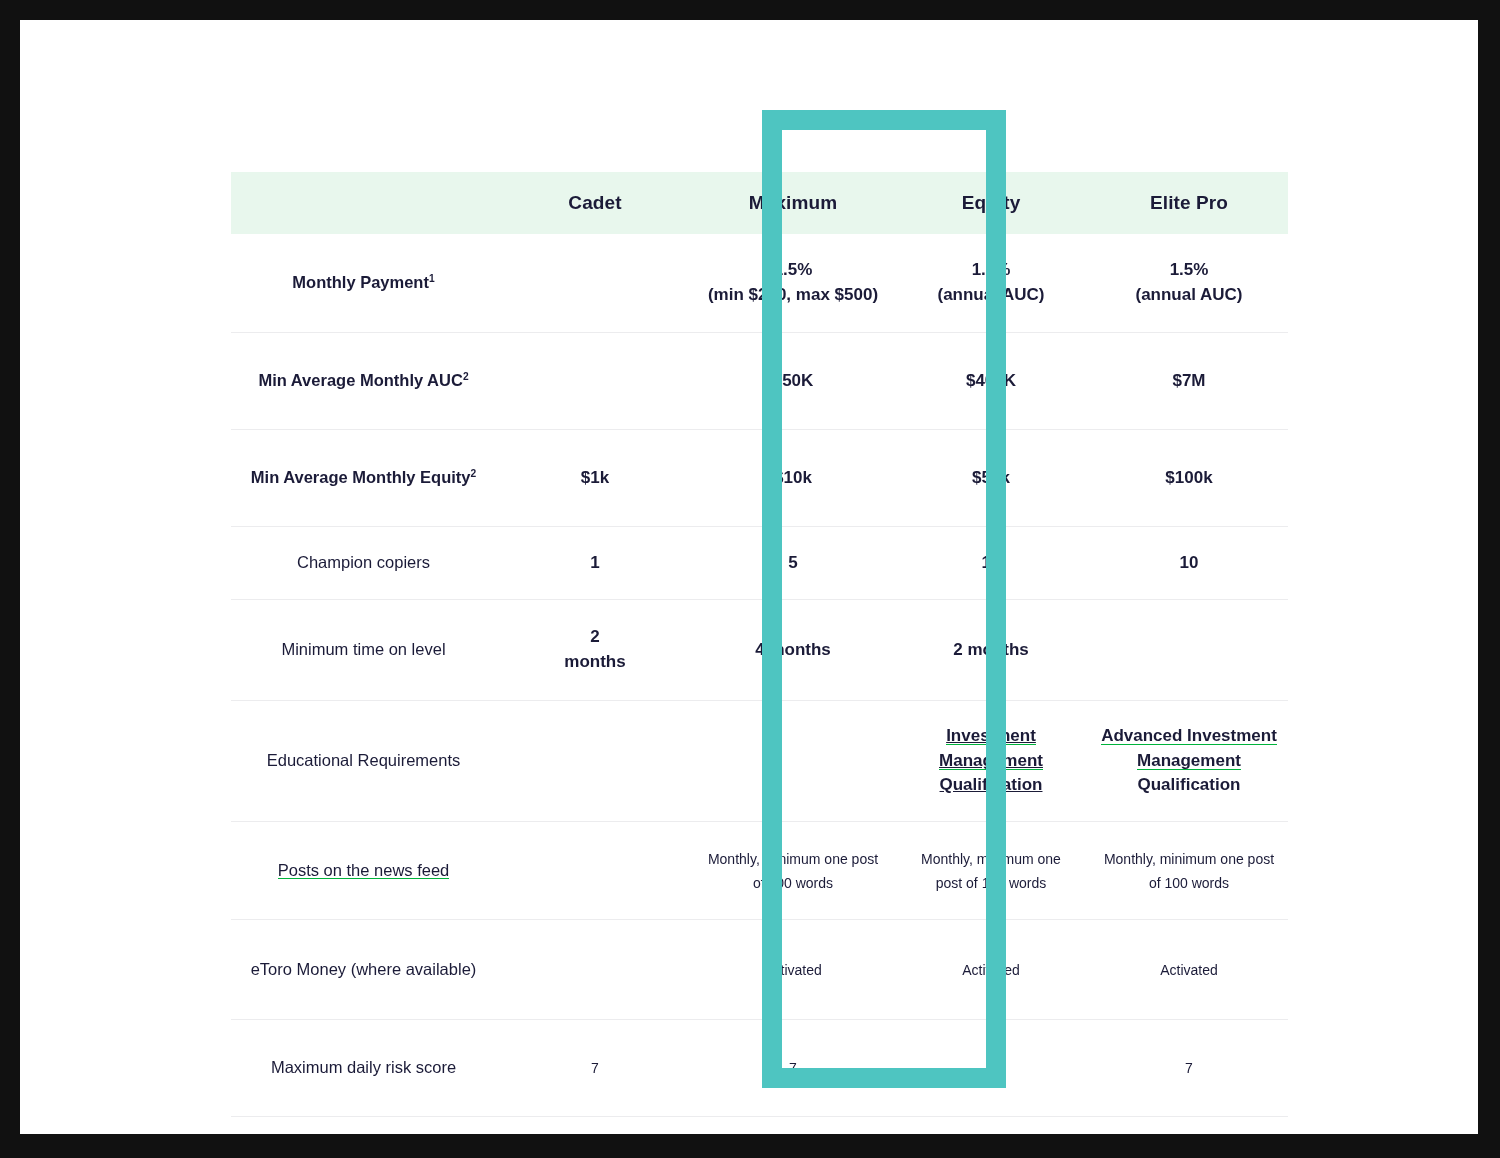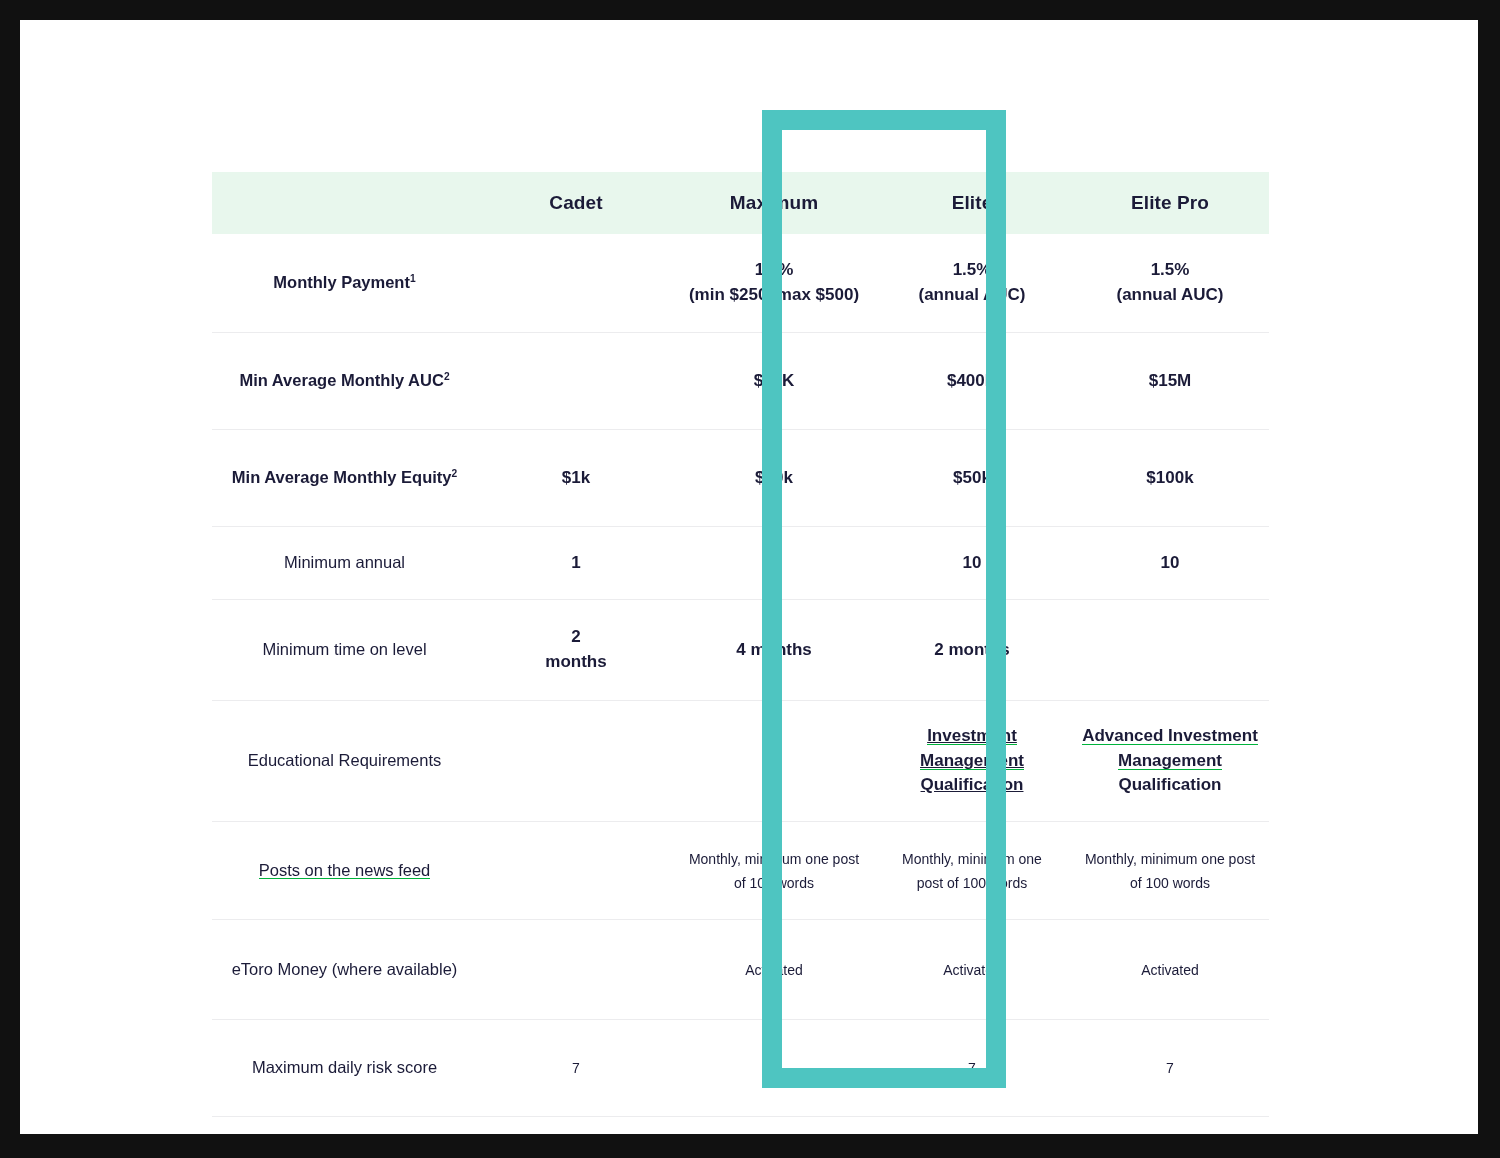--- a/index.html
+++ b/index.html
@@ -20,21 +20,21 @@
     left: 20px;
     top: 20px;
     width: 1458px;
     height: 1114px;
     background: #ffffff;
   }
 
   
   #comparison-table {
     position: absolute;
-    left: 192px;   
+    left: 211px;   
     top: 152px;    
     width: 1057px;
     border-collapse: collapse;
     table-layout: fixed;
   }
 
   #comparison-table col.col-feature { width: 265px; }
   #comparison-table col.col-plan    { width: 198px; }
 
   
@@ -127,48 +127,48 @@
       <col class="col-plan">
       <col class="col-plan">
       <col class="col-plan">
       <col class="col-plan">
     </colgroup>
     <thead>
       <tr class="thead-row">
         <th class="feature-head"></th>
         <th>Cadet</th>
         <th>Maximum</th>
-        <th>Elite</th>
+        <th>Equity</th>
         <th>Elite Pro</th>
       </tr>
     </thead>
     <tbody id="table-body">
         <tr class="r-pay">
           <td class="feature-cell b"><a class="glink bold" href="#">Monthly Payment</a><sup>1</sup></td>
           <td></td>
           <td><span class="val-bold">1.5%<br>(min $250, max $500)</span></td>
           <td><span class="val-bold">1.5%<br>(annual AUC)</span></td>
           <td><span class="val-bold">1.5%<br>(annual AUC)</span></td>
         </tr>
         <tr class="r-auc">
           <td class="feature-cell b"><span>Min Average Monthly AUC</span><sup>2</sup></td>
           <td></td>
           <td><span class="val-bold">$50K</span></td>
           <td><span class="val-bold">$400K</span></td>
-          <td><span class="val-bold">$15M</span></td>
+          <td><span class="val-bold">$7M</span></td>
         </tr>
         <tr class="r-equity">
           <td class="feature-cell b"><span>Min Average Monthly Equity</span><sup>2</sup></td>
           <td><span class="val-bold">$1k</span></td>
           <td><span class="val-bold">$10k</span></td>
           <td><span class="val-bold">$50k</span></td>
           <td><span class="val-bold">$100k</span></td>
         </tr>
         <tr class="r-copiers">
-          <td class="feature-cell"><span>Minimum annual</span></td>
+          <td class="feature-cell"><span>Champion copiers</span></td>
           <td><span class="val-bold">1</span></td>
           <td><span class="val-bold">5</span></td>
           <td><span class="val-bold">10</span></td>
           <td><span class="val-bold">10</span></td>
         </tr>
         <tr class="r-time">
           <td class="feature-cell"><span>Minimum time on level</span></td>
           <td style="padding: 14px 68px;"><span class="val-bold">2 months</span></td>
           <td><span class="val-bold">4 months</span></td>
           <td><span class="val-bold">2 months</span></td>

